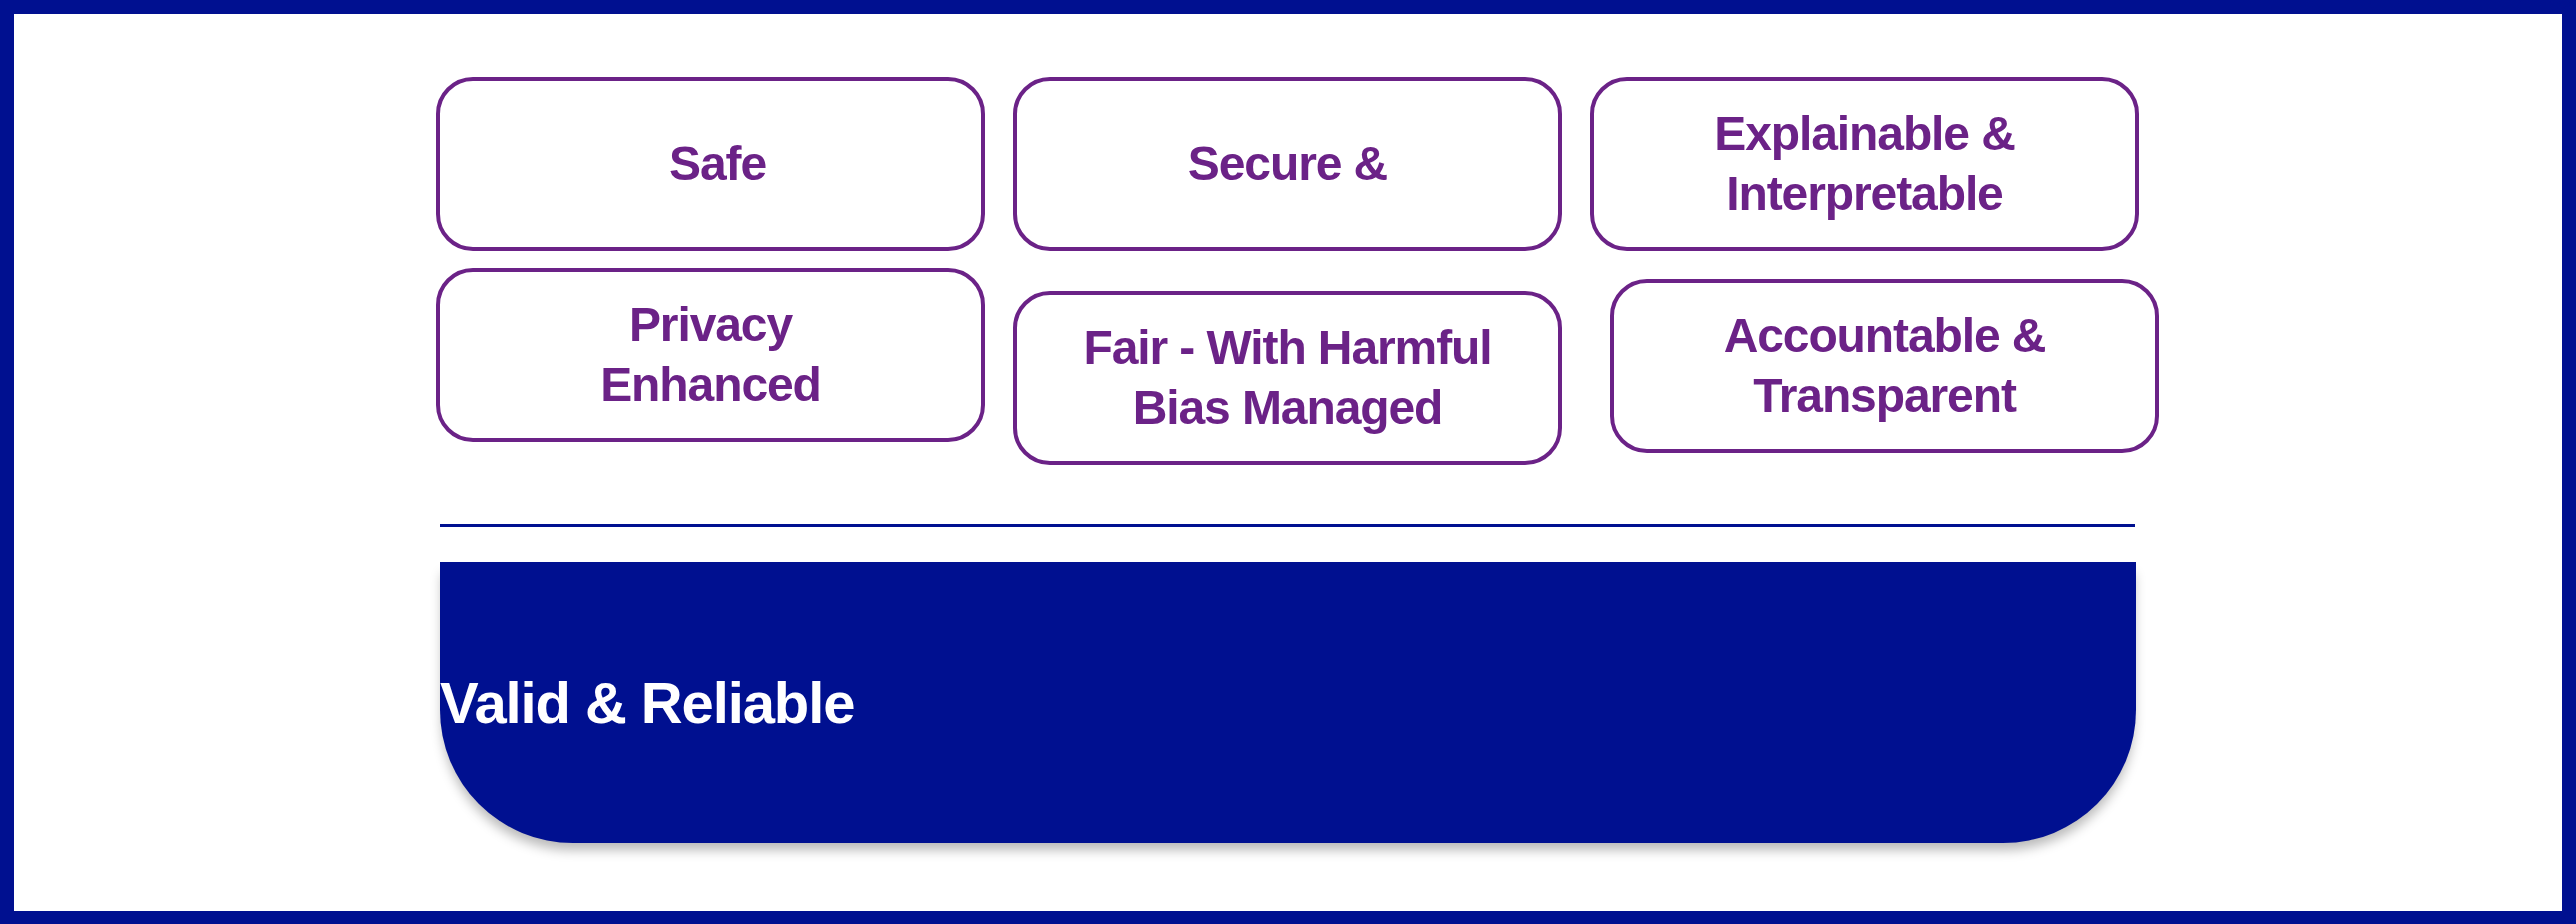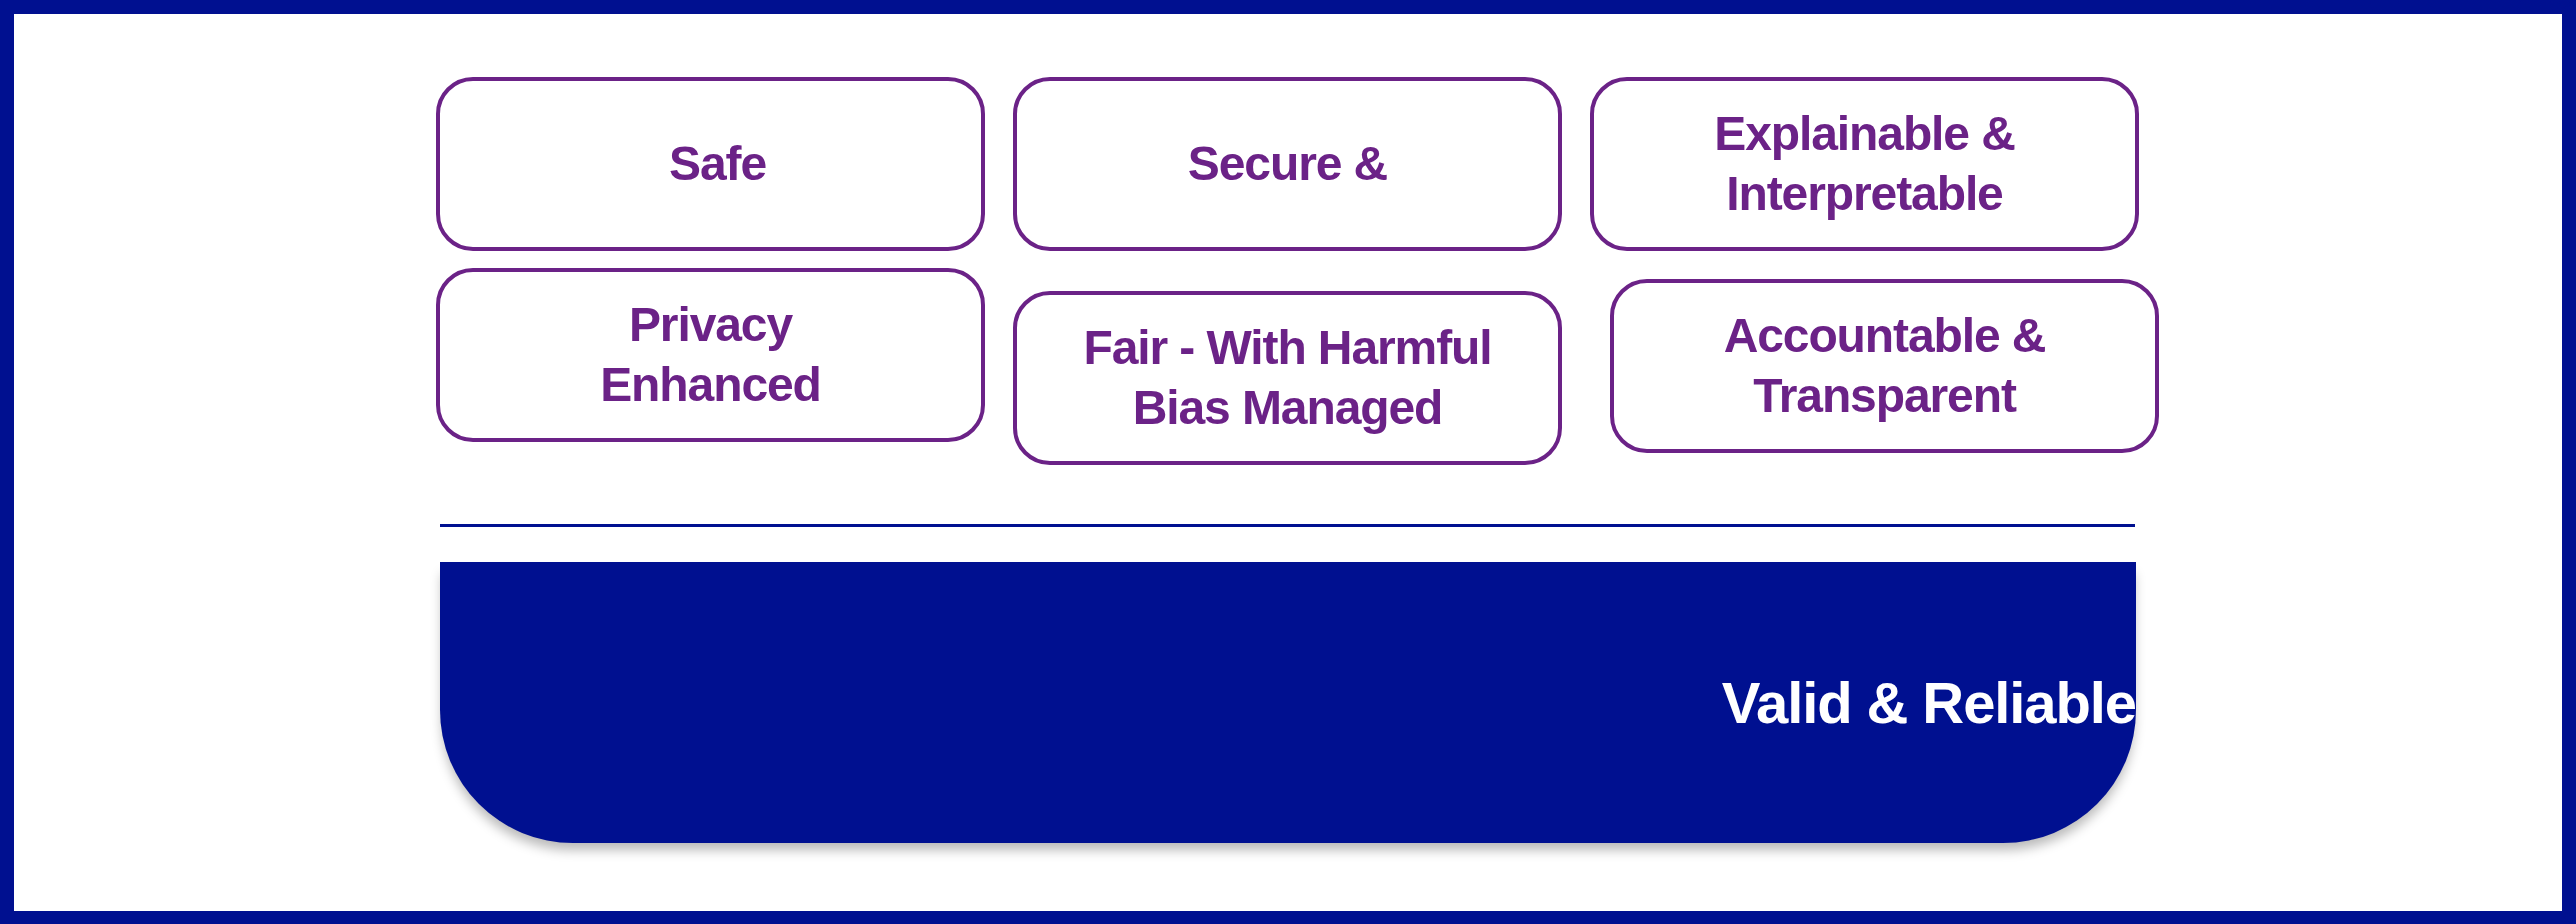--- a/index.html
+++ b/index.html
@@ -58,21 +58,21 @@
     position: absolute;
     left: 440px;
     top: 562px;
     width: 1696px;
     height: 281px;
     background: #001090;
     border-radius: 0 0 133px 133px;
     box-shadow: 0 9.8px 11.2px -2.8px rgba(0,0,0,0.28);
     display: flex;
     align-items: center;
-    justify-content: flex-end;
+    justify-content: flex-start;
   }
   .foundation-label {
     color: #ffffff;
     font-family: "Liberation Sans", sans-serif;
     font-weight: bold;
     font-size: 58px;
     letter-spacing: -1.1px;
     margin-top: 0px;
     white-space: nowrap;
   }

